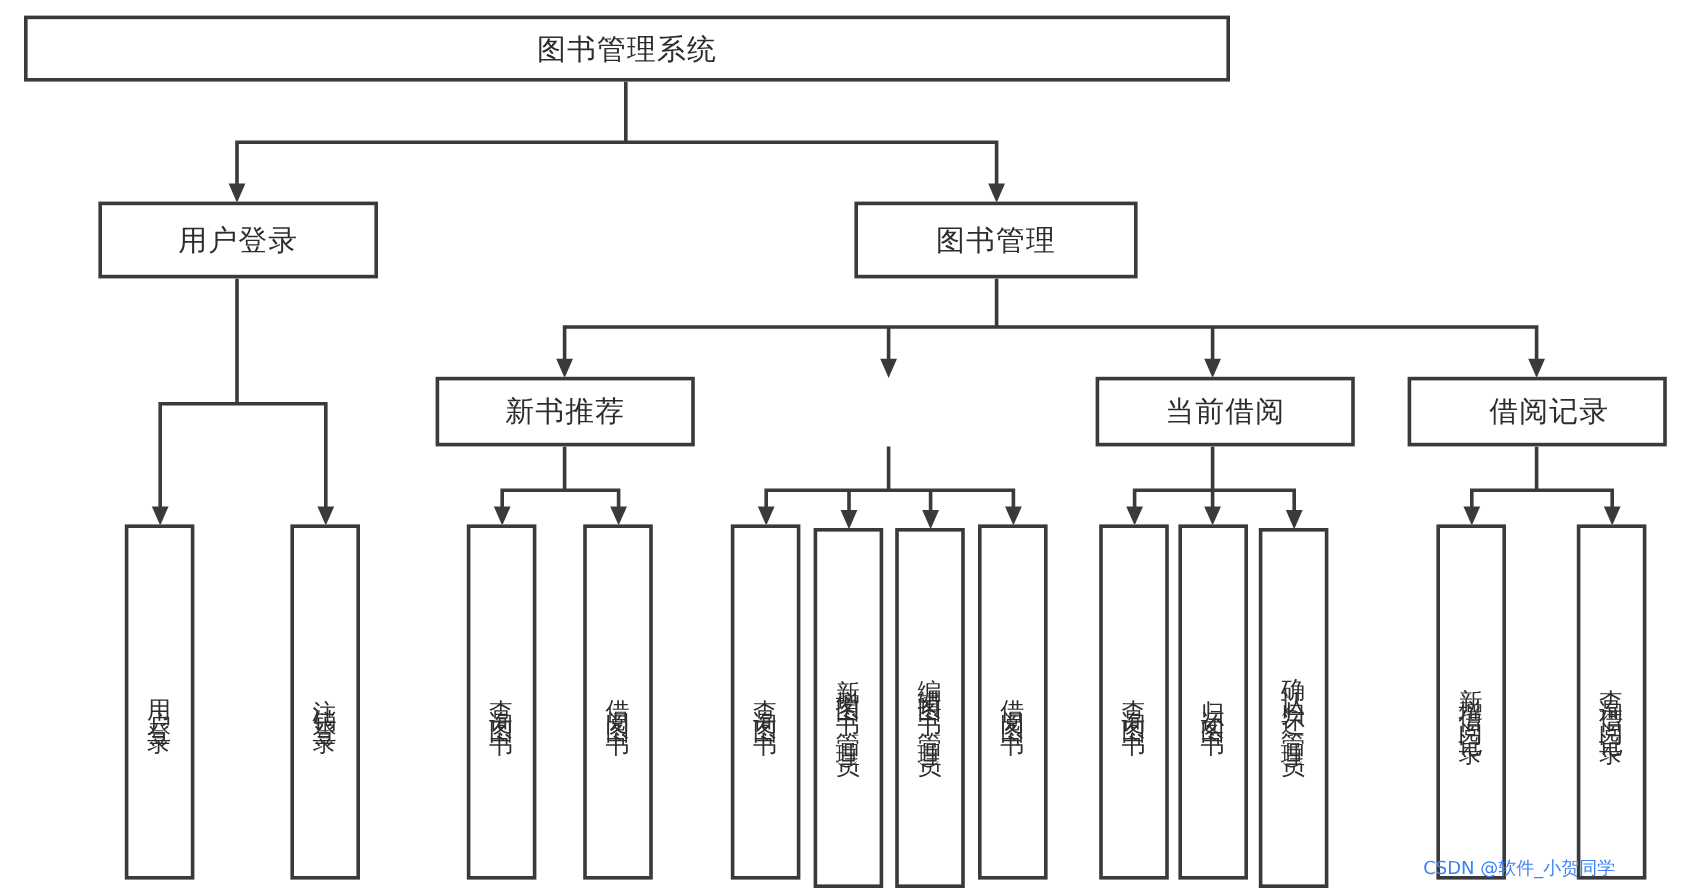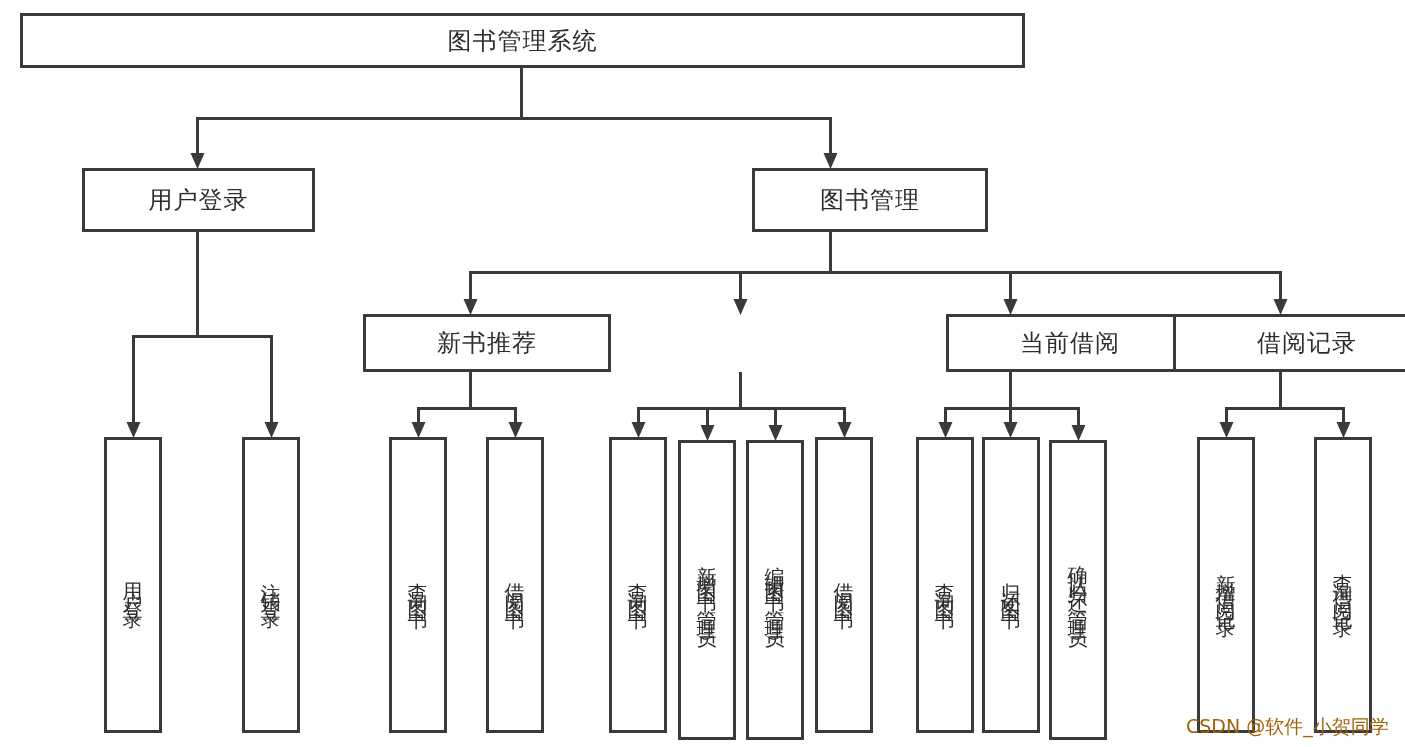--- a/index.html
+++ b/index.html
@@ -39,25 +39,25 @@
   }
   .node.v {
     font-size: 20px;
     writing-mode: vertical-rl;
     text-orientation: mixed;
     letter-spacing: 9px;
     line-height: 1;
   }
   .node.root  { left: 20px;  top: 13px;  width: 1005px; height: 55px; }
   .node.lvl2a { left: 82px;  top: 168px; width: 233px;  height: 64px; }
-  .node.lvl2b { left: 712px; top: 168px; width: 236px;  height: 64px; margin-left: 40px; }
-  .node.lvl3  { top: 314px; width: 248px; height: 58px; }
+  .node.lvl2b { left: 712px; top: 168px; width: 236px;  height: 64px; }
+  .node.lvl3  { top: 314px; width: 216px; height: 58px; }
   .node.l3-0 { left: 363px; }
   .node.l3-1 { left: 633px; }
-  .node.l3-2 { left: 946px; }
+  .node.l3-2 { left: 913px; }
   .node.l3-3 { left: 1173px; padding-left: 20px; }
   .node.leaf { top: 437px; width: 58px; height: 296px; }
   .node.leaf.tall { top: 440px; height: 300px; }
   .lf-0  { left: 104px; }
   .lf-1  { left: 242px; }
   .lf-2  { left: 389px; }
   .lf-3  { left: 486px; }
   .lf-4  { left: 609px; }
   .lf-5  { left: 678px; }
   .lf-6  { left: 746px; }
@@ -65,22 +65,22 @@
   .lf-8  { left: 916px; }
   .lf-9  { left: 982px; }
   .lf-10 { left: 1049px; }
   .lf-11 { left: 1314px; }
   .lf-12 { left: 1197px; }
   .watermark {
     position: absolute;
     left: 1186px;
     top: 714px;
     z-index: 3;
-    font-size: 19px;
-    color: #a16207;
+    font-size: 15px;
+    color: #3b82f6;
     white-space: nowrap;
   }
 </style>
 </head>
 <body>
 
 <div class="canvas">
 
   <svg class="connectors" viewBox="0 0 1405 747" xmlns="http://www.w3.org/2000/svg">
     <g stroke="#3a3a3c" stroke-width="3" fill="none">

